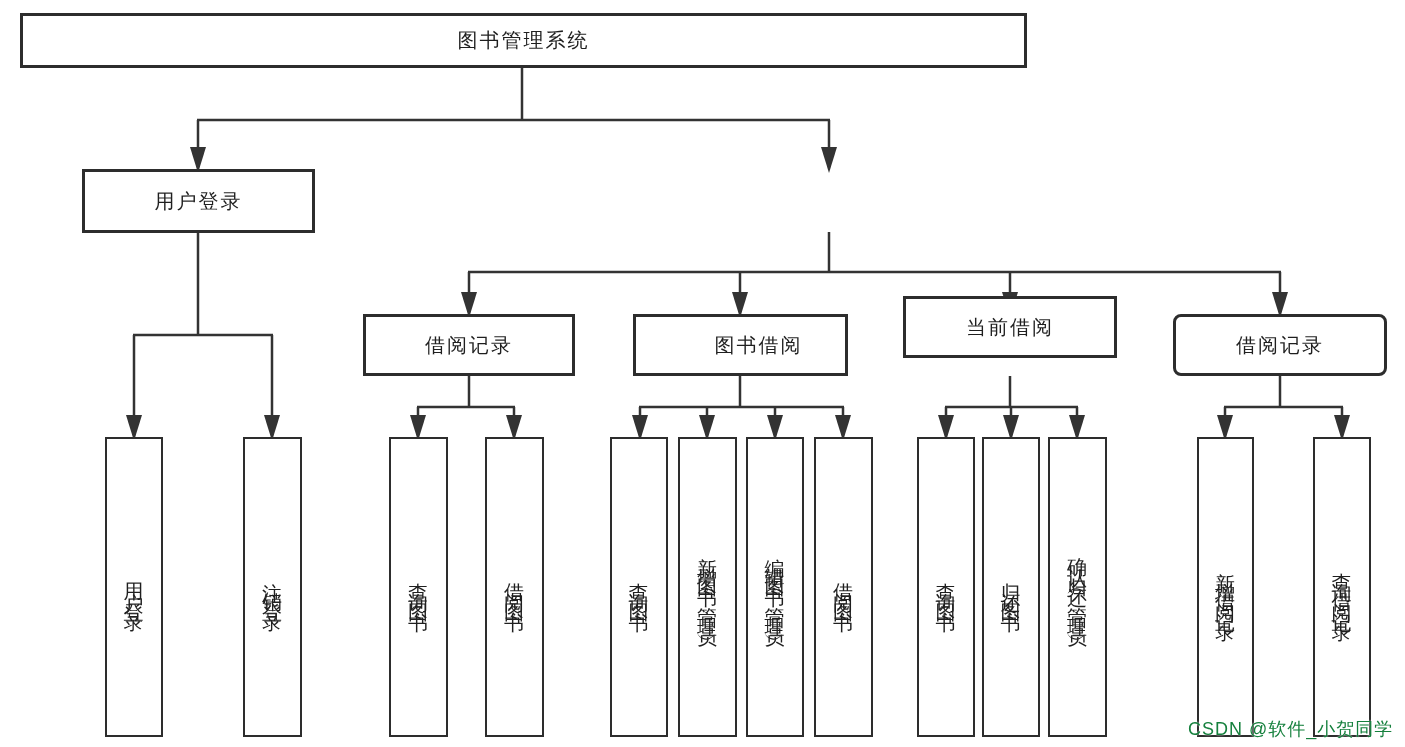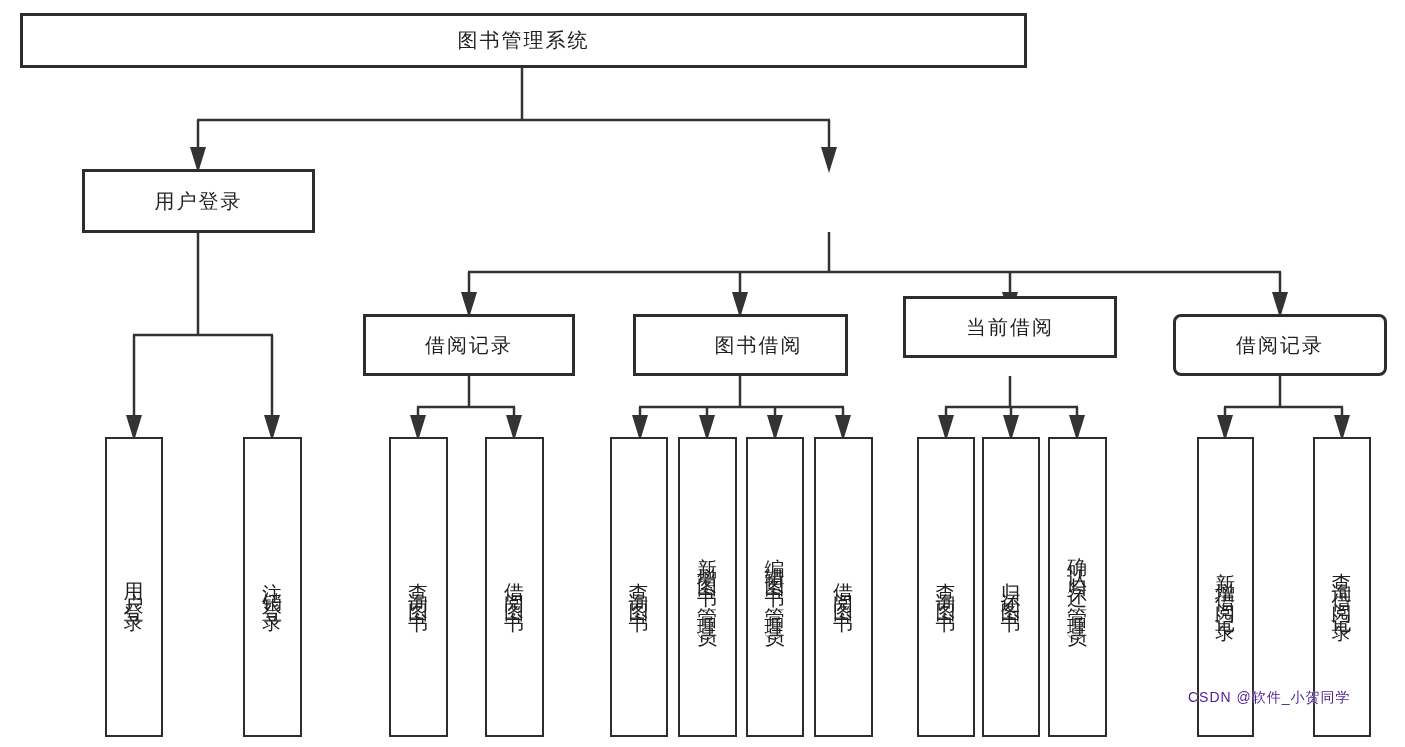--- a/index.html
+++ b/index.html
@@ -28,23 +28,23 @@
     writing-mode:vertical-rl;
     text-orientation:mixed;
     letter-spacing:10px;
     font-size:20px;
     line-height:1;
     white-space:nowrap;
   }
   .root-node{font-size:20px;}
   .watermark{
     position:absolute;
-    left:1188px;top:689px;
-    font-size:14px;
-    color:#4c1d95;
+    left:1188px;top:717px;
+    font-size:18px;
+    color:#15803d;
     letter-spacing:1px;
     white-space:nowrap;
     text-shadow:0 0 2px #ffffff;
   }
 </style>
 </head>
 <body>
 
 <div class="canvas">
 

